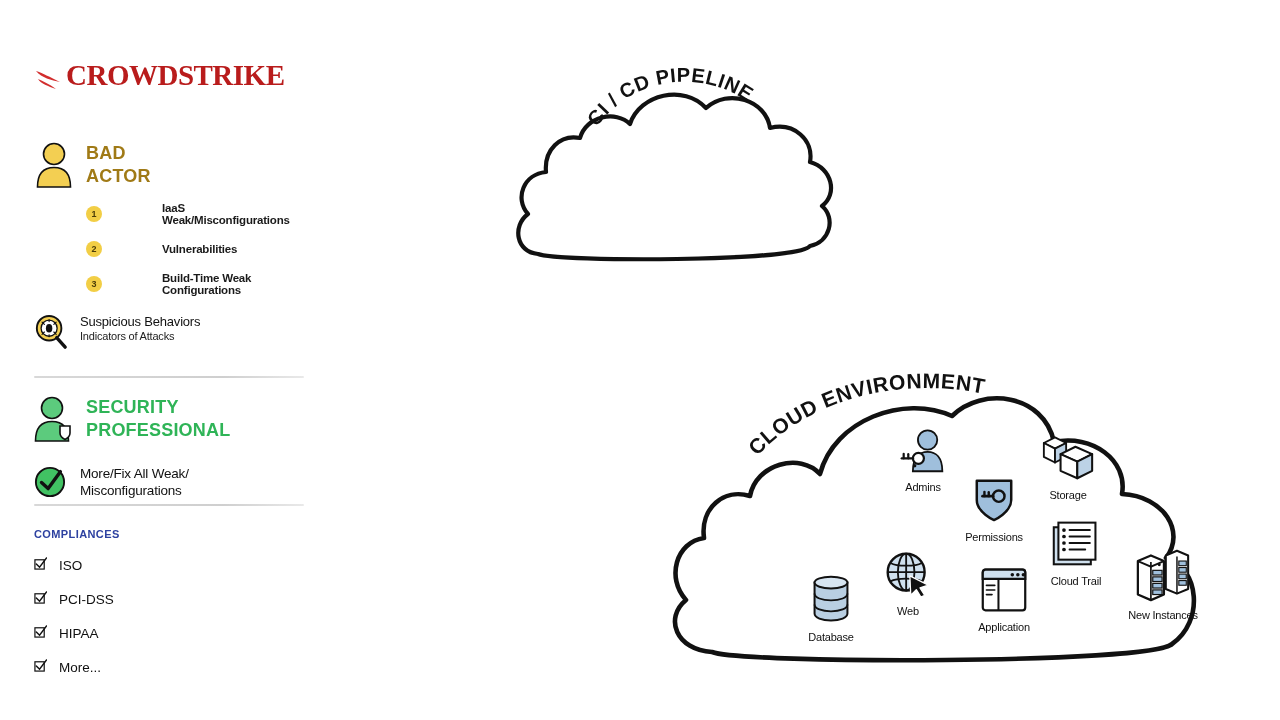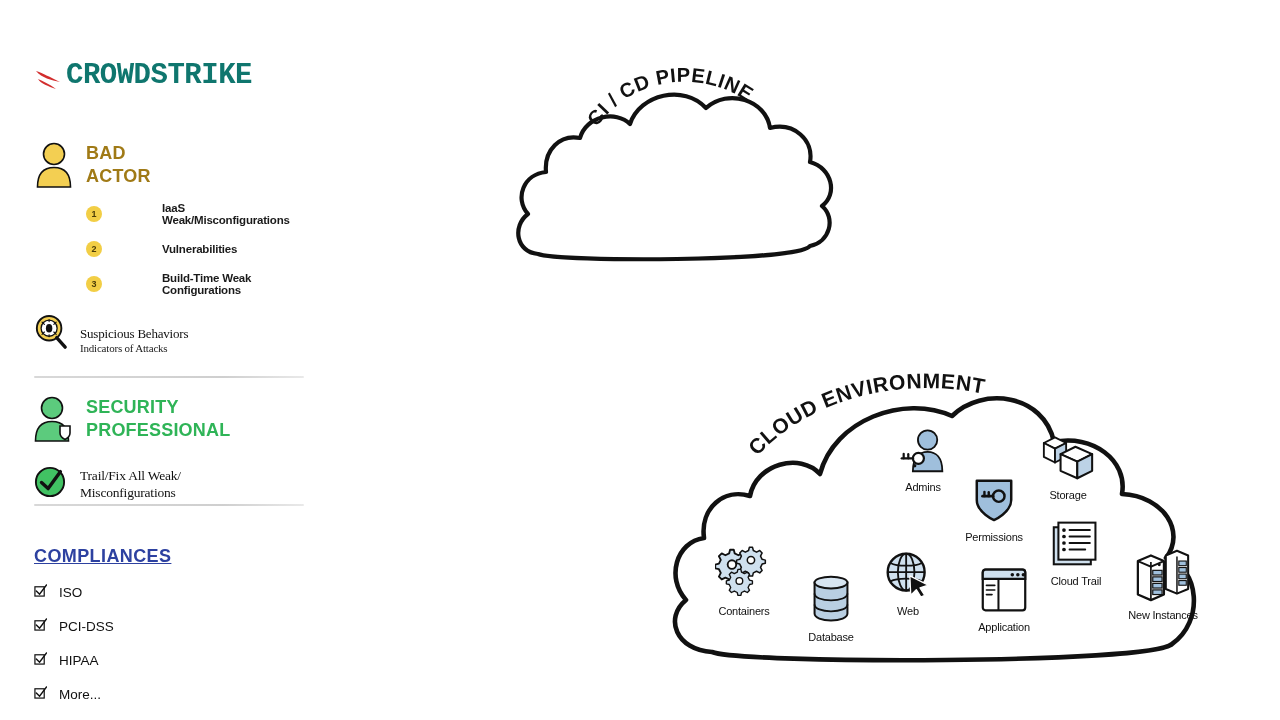--- a/index.html
+++ b/index.html
@@ -11,21 +11,21 @@
   }
   #stage { position: relative; width: 1280px; height: 720px; background: #fff; }
 
   
   #sidebar { position: absolute; left: 34px; top: 52px; width: 280px; }
 
   .logo-row { display: flex; align-items: center; height: 46px; }
   .logo-mark { width: 30px; height: 40px; flex: 0 0 30px; margin-right: 2px; }
   .logo-text {
     font-size: 29px; font-weight: 700; letter-spacing: -0.5px;
-    color: #0f766e; font-family: Liberation Mono, monospace;
+    color: #b91c1c; font-family: Liberation Serif, serif;
   }
   .actor-row { display: flex; align-items: flex-start; margin-top: 44px; }
   .actor-icon { width: 40px; flex: 0 0 40px; margin-right: 12px; }
   .actor-title {
     font-size: 18px; font-weight: 700; line-height: 1.28;
     letter-spacing: 0.2px;
   }
   .bad { color: #a07a16; }
   .sec { color: #2fb457; }
 
@@ -33,40 +33,40 @@
   .numitem { display: flex; align-items: center; margin-bottom: 15px; }
   .numbadge {
     width: 16px; height: 16px; border-radius: 50%;
     background: #f2ce45; color: #4a3c08;
     font-size: 9px; font-weight: 700;
     display: flex; align-items: center; justify-content: center;
     flex: 0 0 16px; margin-right: 12px;
   }
   .numlabel { font-size: 11.5px; color: #1a1a1a; font-weight: 600; letter-spacing: -0.2px; padding-left: 48px; }
 
-  .irow { display: flex; align-items: flex-end; margin-top: 22px; font-family: Liberation Serif, serif; }
+  .irow { display: flex; align-items: flex-start; margin-top: 22px; }
   .irow .ic { width: 34px; flex: 0 0 34px; margin-right: 12px; }
   .irow .tx1 { font-size: 13px; color: #111; font-weight: 500; line-height: 1.25; letter-spacing: -0.2px;}
   .irow .tx2 { font-size: 11px; color: #222; font-weight: 500; letter-spacing: -0.2px; }
 
   .divider {
     height: 2px; width: 270px; margin-top: 22px;
     background: linear-gradient(to right,#d8d8d8,#cfcfcf 70%,#e9e9e9);
     border-radius: 2px;
   }
 
   .auto-row { position: relative; margin-top: 6px; margin-left: 58px; height: 44px; }
   .auto-label {
     position: absolute; left: 74px; top: 20px;
     font-size: 14.5px; font-weight: 700; color: #111; letter-spacing: -0.2px;
   }
 
   .comp-title {
-    margin-top: 40px; font-size: 18px; font-weight: 700;
-    color: #2d41a0; letter-spacing: 0.4px; text-decoration: underline;
+    margin-top: 22px; font-size: 11px; font-weight: 700;
+    color: #2d41a0; letter-spacing: 0.4px;
   }
   .comp-item { display: flex; align-items: center; margin-top: 16px; }
   .cbox { width: 13px; flex: 0 0 13px; margin-right: 12px; }
   .comp-label { font-size: 13.5px; color: #111; font-weight: 500; }
 
   
   .cloudwrap { position: absolute; }
   #cicd { left: 498px; top: 38px; width: 370px; height: 260px; }
   #cloudenv { left: 652px; top: 352px; width: 570px; height: 336px; }
 
@@ -164,21 +164,21 @@
     </div>
 
     <div class="irow" style="margin-top:20px">
       <span class="ic">
         <svg viewBox="0 0 34 34" width="32" height="32">
           <circle cx="17" cy="17" r="15" fill="#41c263" stroke="#111" stroke-width="2"></circle>
           <path d="M8 17.5 L15 24 L28 6" fill="none" stroke="#111" stroke-width="3.6" stroke-linecap="round" stroke-linejoin="round"></path>
         </svg>
       </span>
       <span>
-        <span class="tx1" style="display:block;font-size:13.5px">Trail/Fix All Weak/</span>
+        <span class="tx1" style="display:block;font-size:13.5px">More/Fix All Weak/</span>
         <span class="tx1" style="display:block;font-size:13.5px">Misconfigurations</span>
       </span>
     </div>
 
 
     <div class="divider" style="margin-top:2px"></div>
 
     <div class="comp-title">COMPLIANCES</div>
 
     <div class="comp-item">
@@ -303,39 +303,20 @@
           <path d="M30 14 L30 29 L18 35 L18 20 Z" fill="#bcd2e6" stroke="#111" stroke-width="2" stroke-linejoin="round"></path>
 
           <path d="M24 26 L40 18 L58 26 L42 34 Z" fill="#fff" stroke="#111" stroke-width="2.2" stroke-linejoin="round"></path>
           <path d="M24 26 L24 44 L42 52 L42 34 Z" fill="#fff" stroke="#111" stroke-width="2.2" stroke-linejoin="round"></path>
           <path d="M58 26 L58 44 L42 52 L42 34 Z" fill="#bcd2e6" stroke="#111" stroke-width="2.2" stroke-linejoin="round"></path>
         </svg>
       </span>
       <span class="cap">Storage</span>
     </div>
 
-    <div class="node" style="left:44px; top:194px; width:96px;">
-      <span class="glyph">
-        <svg viewBox="0 0 62 56" width="58" height="52">
-          <g fill="#cfe0ee" stroke="#111" stroke-width="2" stroke-linejoin="round">
-            <path d="M16 4 l4 0 1 4 4 2 4-2 3 3-2 4 2 4 4 1 0 4-4 1-2 4 2 4-3 3-4-2-4 2-1 4-4 0-1-4-4-2-4 2-3-3 2-4-2-4-4-1 0-4 4-1 2-4-2-4 3-3 4 2 4-2z"></path>
-            <circle cx="18" cy="20" r="4.6" fill="#fff"></circle>
-          </g>
-          <g fill="#cfe0ee" stroke="#111" stroke-width="1.9" stroke-linejoin="round" transform="translate(23,-2) scale(0.86)">
-            <path d="M16 4 l4 0 1 4 4 2 4-2 3 3-2 4 2 4 4 1 0 4-4 1-2 4 2 4-3 3-4-2-4 2-1 4-4 0-1-4-4-2-4 2-3-3 2-4-2-4-4-1 0-4 4-1 2-4-2-4 3-3 4 2 4-2z"></path>
-            <circle cx="18" cy="20" r="4.6" fill="#fff"></circle>
-          </g>
-          <g fill="#cfe0ee" stroke="#111" stroke-width="1.9" stroke-linejoin="round" transform="translate(12,22) scale(0.78)">
-            <path d="M16 4 l4 0 1 4 4 2 4-2 3 3-2 4 2 4 4 1 0 4-4 1-2 4 2 4-3 3-4-2-4 2-1 4-4 0-1-4-4-2-4 2-3-3 2-4-2-4-4-1 0-4 4-1 2-4-2-4 3-3 4 2 4-2z"></path>
-            <circle cx="18" cy="20" r="4.6" fill="#fff"></circle>
-          </g>
-        </svg>
-      </span>
-      <span class="cap">Containers</span>
-    </div>
 
     <div class="node" style="left:214px; top:198px; width:84px;">
       <span class="glyph">
         <svg viewBox="0 0 52 52" width="48" height="48">
           <circle cx="24" cy="24" r="20" fill="#cfe0ee" stroke="#111" stroke-width="2.6"></circle>
           <ellipse cx="24" cy="24" rx="9" ry="20" fill="none" stroke="#111" stroke-width="2"></ellipse>
           <line x1="4" y1="24" x2="44" y2="24" stroke="#111" stroke-width="2"></line>
           <path d="M7 14 C14 18, 34 18, 41 14" fill="none" stroke="#111" stroke-width="1.9"></path>
           <path d="M7 34 C14 30, 34 30, 41 34" fill="none" stroke="#111" stroke-width="1.9"></path>
           <line x1="24" y1="4" x2="24" y2="44" stroke="#111" stroke-width="2"></line>

